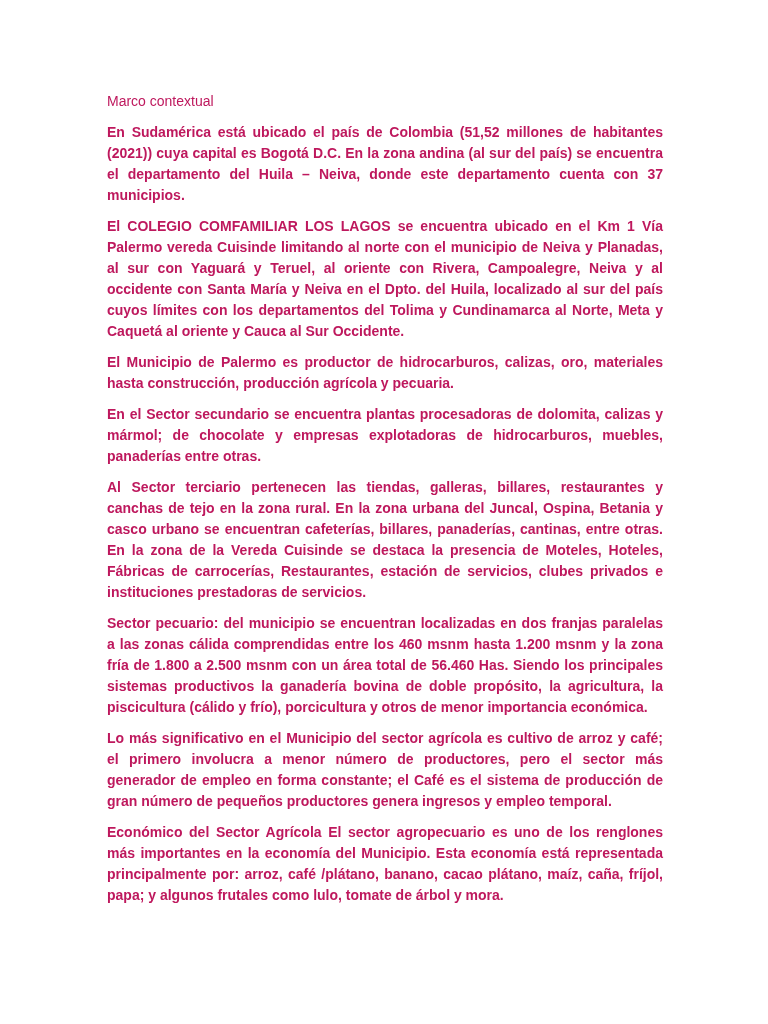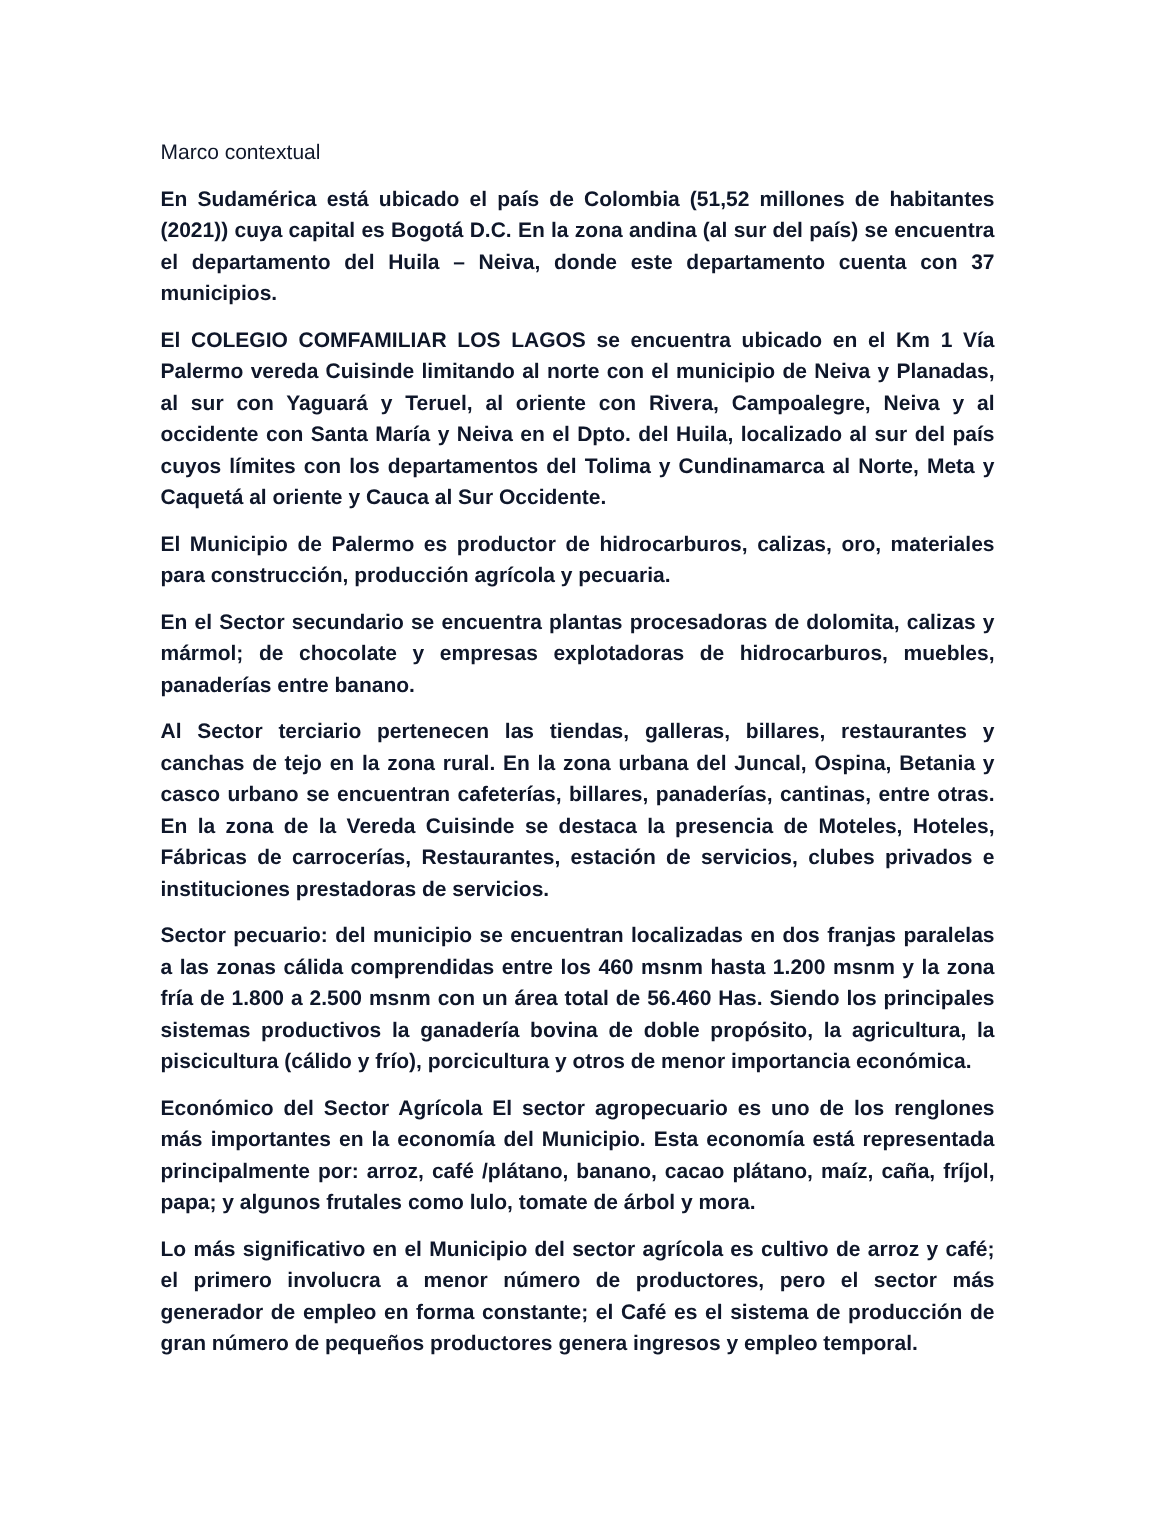--- a/index.html
+++ b/index.html
@@ -15,21 +15,21 @@
     overflow: hidden;
   }
   .text-column {
     position: absolute;
     left: 107px;
     top: 91px;
     width: 556px;
     font-family: "Liberation Sans", sans-serif;
     font-size: 14px;
     line-height: 21px;
-    color: #0f172a;
+    color: #be185d;
   }
   .doc-heading {
     margin: 0 0 10px 0;
     font-weight: normal;
     font-size: 14px;
     line-height: 21px;
   }
   .doc-paragraph {
     margin: 0 0 10px 0;
     text-align: justify;
@@ -41,20 +41,20 @@
   }
 </style>
 </head>
 <body>
 
 <div class="page">
   <div class="text-column">
     <p class="doc-heading">Marco contextual</p>
     <p class="doc-paragraph">En Sudamérica está ubicado el país de Colombia (51,52 millones de habitantes (2021)) cuya capital es Bogotá D.C. En la zona andina (al sur del país) se encuentra el departamento del Huila – Neiva, donde este departamento cuenta con 37 municipios.</p>
     <p class="doc-paragraph">El COLEGIO COMFAMILIAR LOS LAGOS se encuentra ubicado en el Km 1 Vía Palermo vereda Cuisinde limitando al norte con el municipio de Neiva y Planadas, al sur con Yaguará y Teruel, al oriente con Rivera, Campoalegre, Neiva y al occidente con Santa María y Neiva en el Dpto. del Huila, localizado al sur del país cuyos límites con los departamentos del Tolima y Cundinamarca al Norte, Meta y Caquetá al oriente y Cauca al Sur Occidente.</p>
-    <p class="doc-paragraph">El Municipio de Palermo es productor de hidrocarburos, calizas, oro, materiales para construcción, producción agrícola y pecuaria.</p>
-    <p class="doc-paragraph">En el Sector secundario se encuentra plantas procesadoras de dolomita, calizas y mármol; de chocolate y empresas explotadoras de hidrocarburos, muebles, panaderías entre banano.</p>
+    <p class="doc-paragraph">El Municipio de Palermo es productor de hidrocarburos, calizas, oro, materiales hasta construcción, producción agrícola y pecuaria.</p>
+    <p class="doc-paragraph">En el Sector secundario se encuentra plantas procesadoras de dolomita, calizas y mármol; de chocolate y empresas explotadoras de hidrocarburos, muebles, panaderías entre otras.</p>
     <p class="doc-paragraph">Al Sector terciario pertenecen las tiendas, galleras, billares, restaurantes y canchas de tejo en la zona rural. En la zona urbana del Juncal, Ospina, Betania y casco urbano se encuentran cafeterías, billares, panaderías, cantinas, entre otras. En la zona de la Vereda Cuisinde se destaca la presencia de Moteles, Hoteles, Fábricas de carrocerías, Restaurantes, estación de servicios, clubes privados e instituciones prestadoras de servicios.</p>
     <p class="doc-paragraph">Sector pecuario: del municipio se encuentran localizadas en dos franjas paralelas a las zonas cálida comprendidas entre los 460 msnm hasta 1.200 msnm y la zona fría de 1.800 a 2.500 msnm con un área total de 56.460 Has. Siendo los principales sistemas productivos la ganadería bovina de doble propósito, la agricultura, la piscicultura (cálido y frío), porcicultura y otros de menor importancia económica.</p>
+    <p class="doc-paragraph">Lo más significativo en el Municipio del sector agrícola es cultivo de arroz y café; el primero involucra a menor número de productores, pero el sector más generador de empleo en forma constante; el Café es el sistema de producción de gran número de pequeños productores genera ingresos y empleo temporal.</p>
     <p class="doc-paragraph">Económico del Sector Agrícola El sector agropecuario es uno de los renglones más importantes en la economía del Municipio. Esta economía está representada principalmente por: arroz, café /plátano, banano, cacao plátano, maíz, caña, fríjol, papa; y algunos frutales como lulo, tomate de árbol y mora.</p>
-    <p class="doc-paragraph">Lo más significativo en el Municipio del sector agrícola es cultivo de arroz y café; el primero involucra a menor número de productores, pero el sector más generador de empleo en forma constante; el Café es el sistema de producción de gran número de pequeños productores genera ingresos y empleo temporal.</p>
   </div>
 </div>
 
 </body></html>

